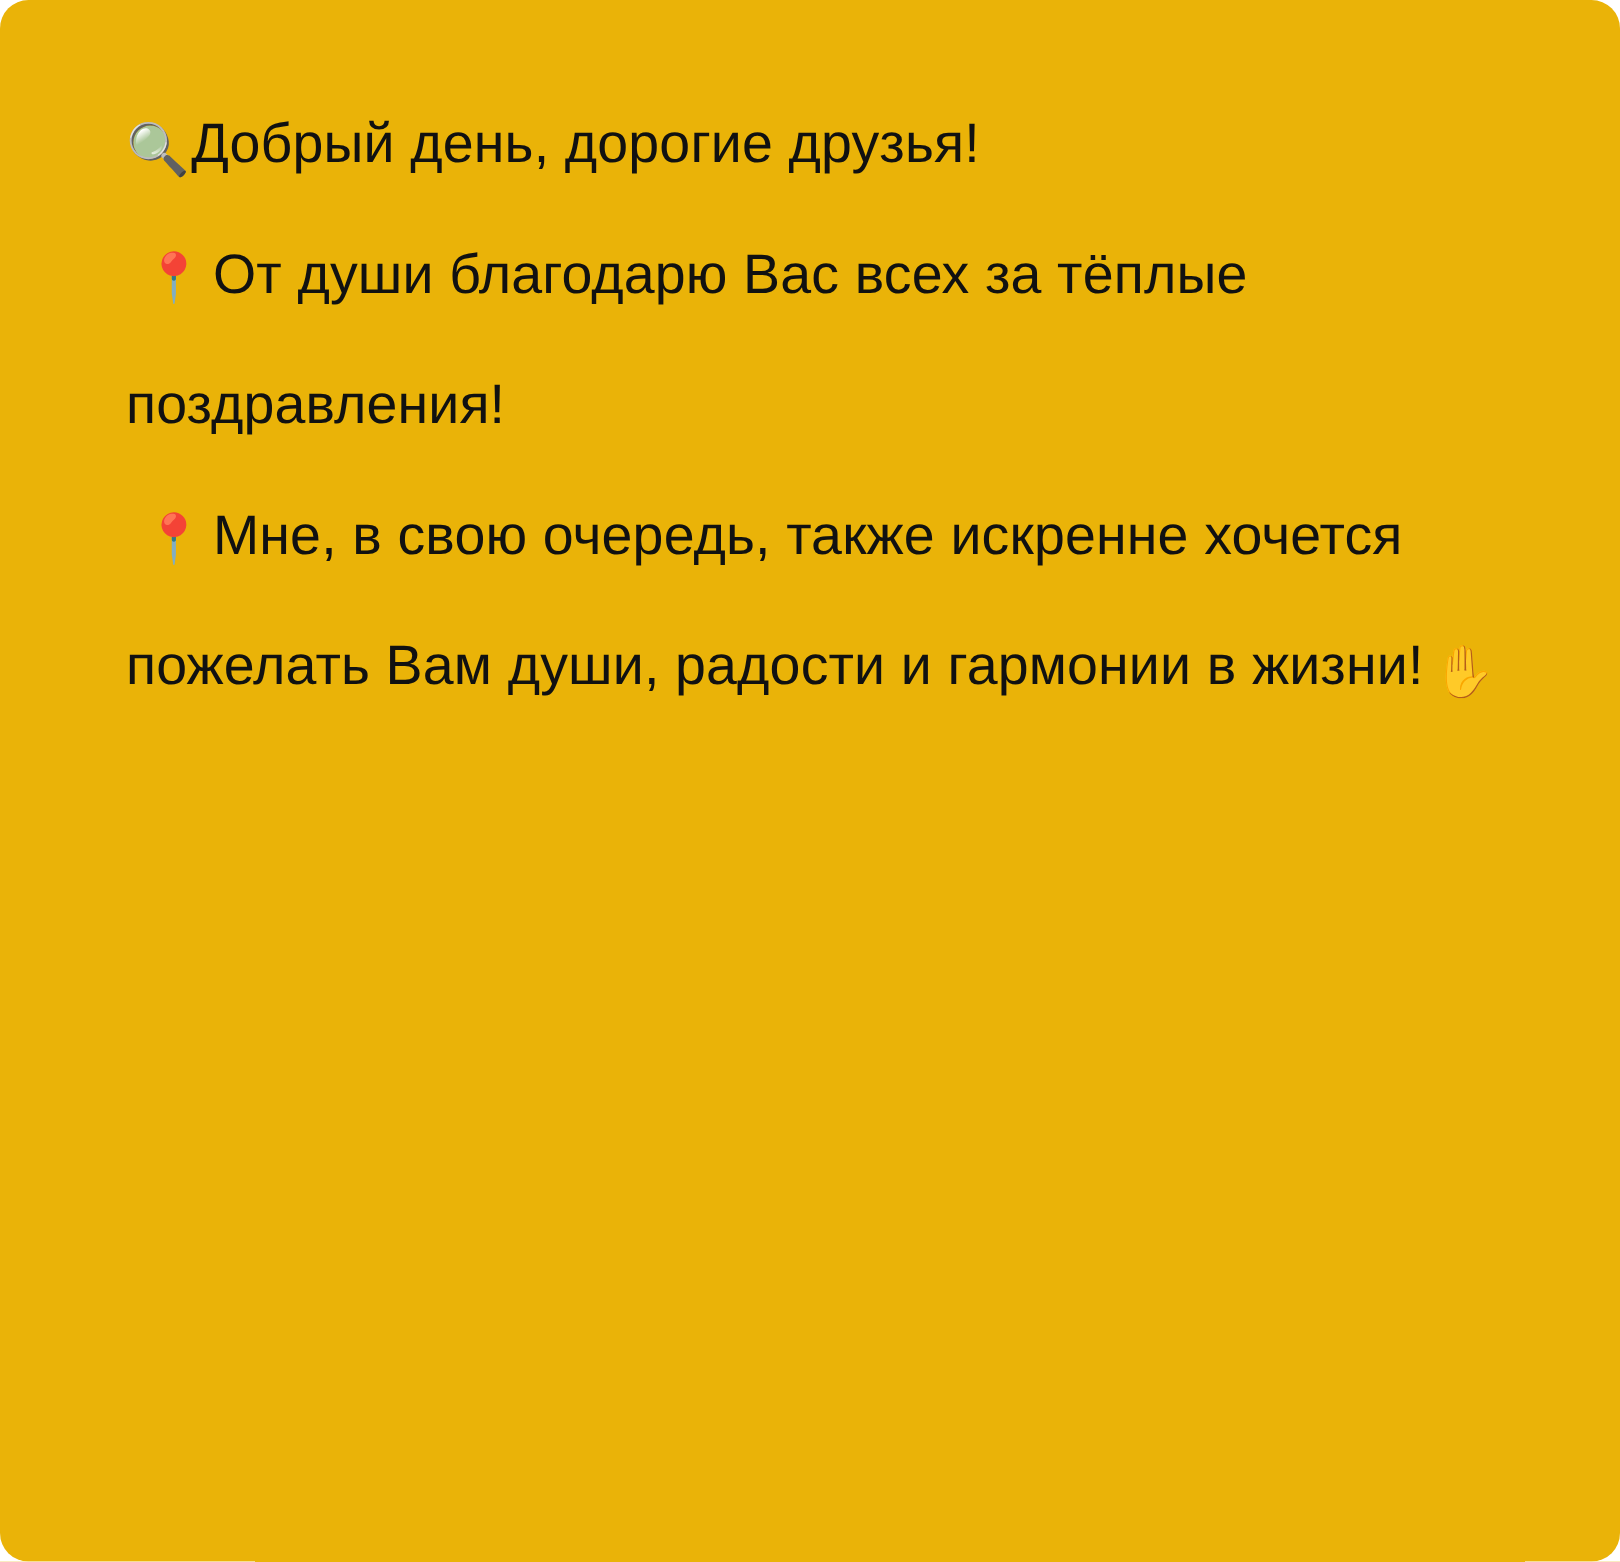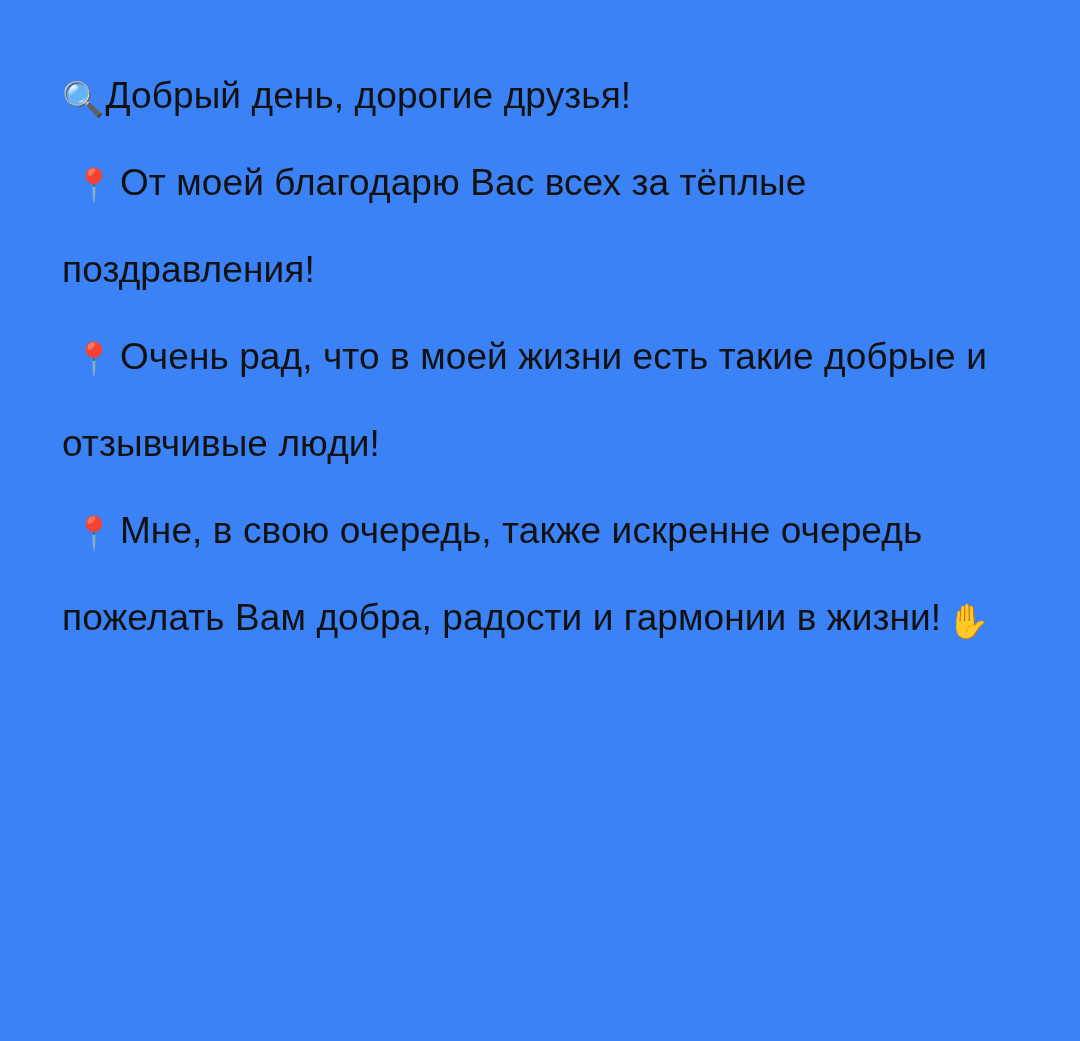--- a/index.html
+++ b/index.html
@@ -11,22 +11,23 @@
     width: 1080px;
     height: 1041px;
     font-family: "Liberation Sans", "DejaVu Sans", sans-serif;
     color: #0b0b0b;
     overflow: hidden;
   }
   .page {
     box-sizing: border-box;
     width: 1080px;
     height: 1041px;
-    padding: 52px 60px 0 62px;
-    background: #3b82f6;
+    padding: 52px 60px 0 84px;
+    background: #eab308;
+    border-radius: 19px;
   }
   .message {
     display: block;
   }
   .para {
     font-size: 37px;
     line-height: 87px;
     letter-spacing: 0.1px;
     font-weight: 400;
     color: #111111;
@@ -70,26 +71,23 @@
 <body>
 
 <div class="page">
   <div class="message">
 
     <p class="para first">
       <span class="emoji emoji-glass">🔍</span><span>Добрый день, дорогие друзья!</span>
     </p>
 
     <p class="para">
-      <span class="indent"></span><span class="emoji emoji-pin">📍</span><span>От моей благодарю Вас всех за тёплые поздравления!</span>
-    </p>
-
-    <p class="para">
-      <span class="indent"></span><span class="emoji emoji-pin">📍</span><span>Очень рад, что в моей жизни есть такие добрые и отзывчивые люди!</span>
+      <span class="indent"></span><span class="emoji emoji-pin">📍</span><span>От души благодарю Вас всех за тёплые поздравления!</span>
     </p>
 
 
+
     <p class="para">
-      <span class="indent"></span><span class="emoji emoji-pin">📍</span><span>Мне, в свою очередь, также искренне очередь пожелать Вам добра, радости и гармонии в жизни!</span><span class="emoji emoji-hand">✋</span>
+      <span class="indent"></span><span class="emoji emoji-pin">📍</span><span>Мне, в свою очередь, также искренне хочется пожелать Вам души, радости и гармонии в жизни!</span><span class="emoji emoji-hand">✋</span>
     </p>
 
   </div>
 </div>
 
 </body></html>

